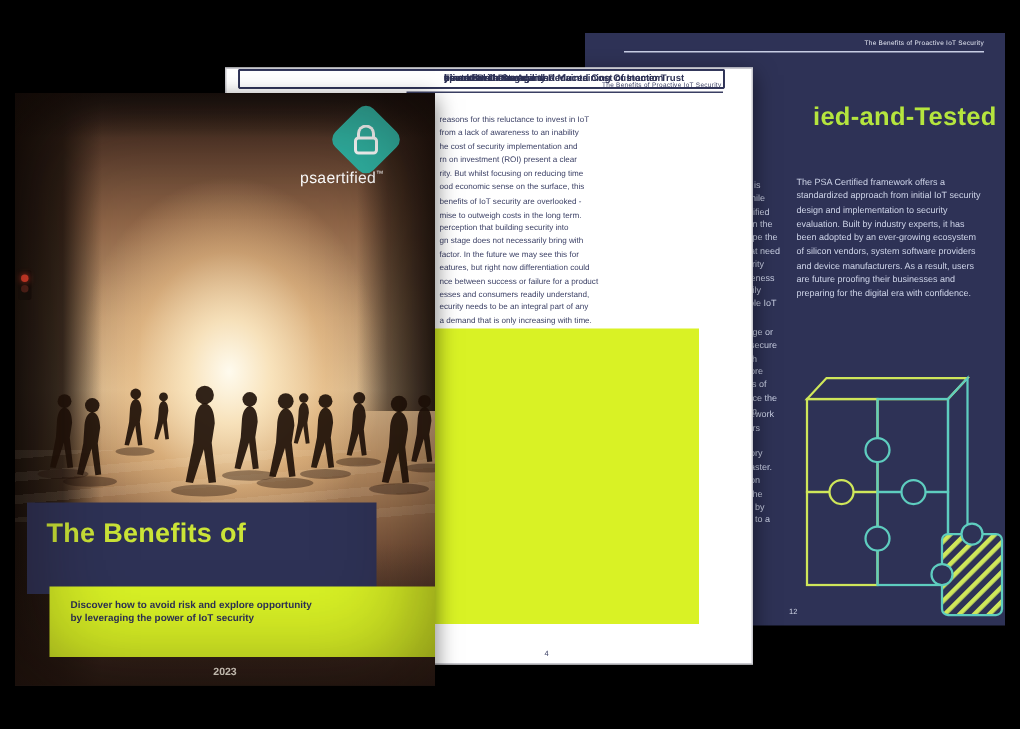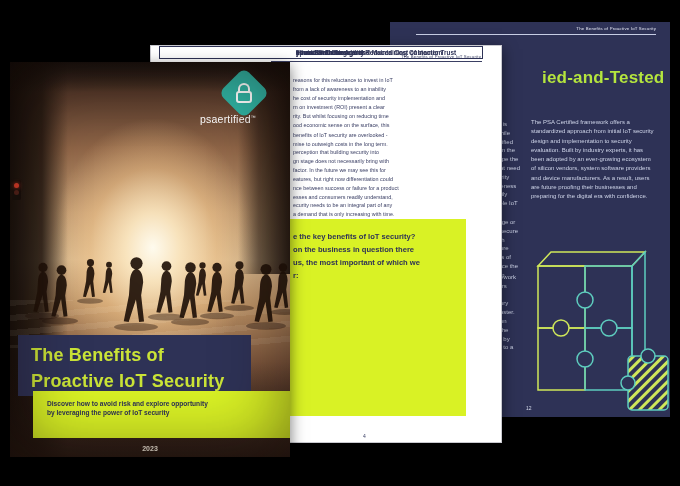--- a/index.html
+++ b/index.html
@@ -169,26 +169,20 @@
         <div class="tline">gn stage does not necessarily bring with</div>
         <div class="tline">factor. In the future we may see this for</div>
         <div class="tline">eatures, but right now differentiation could</div>
         <div class="tline">nce between success or failure for a product</div>
         <div class="tline">esses and consumers readily understand,</div>
         <div class="tline">ecurity needs to be an integral part of any</div>
         <div class="tline">a demand that is only increasing with time.</div>
       </div>
 
     <div class="mp-green-panel"></div>
-    <div class="mp-question">
-        <div class="tline">e the key benefits of IoT security?</div>
-        <div class="tline">on the business in question there</div>
-        <div class="tline">us, the most important of which we</div>
-        <div class="tline">r:</div>
-      </div>
 
     <div class="mp-bar"><span>ks and Breaches</span></div>
     <div class="mp-bar"><span>pliance with Standards</span></div>
     <div class="mp-bar"><span>Financial Damage and Reduced Cost of Inaction</span></div>
     <div class="mp-bar"><span>eputational Damage and Maintaining Customer Trust</span></div>
     <div class="mp-bar"><span>y and Business Agility</span></div>
 
     <div class="mp-pagenum">4</div>
   </div>
 
@@ -244,21 +238,20 @@
         <div class="lock-shackle"></div>
         <div class="lock-body"></div>
       </div>
     </div>
     <div class="cv-brand">
       <b>psa</b><span>ertified</span><sup>™</sup>
     </div>
 
     <div class="cv-titlebox">
       <div class="cv-title">The Benefits of</div>
-      <div class="cv-title">Proactive IoT Security</div>
     </div>
     <div class="cv-subbox">
       <div class="cv-sub">Discover how to avoid risk and explore opportunity</div>
       <div class="cv-sub">by leveraging the power of IoT security</div>
     </div>
     <div class="cv-year">2023</div>
     <div class="cv-vignette"></div>
   </div>
 
 </div>

